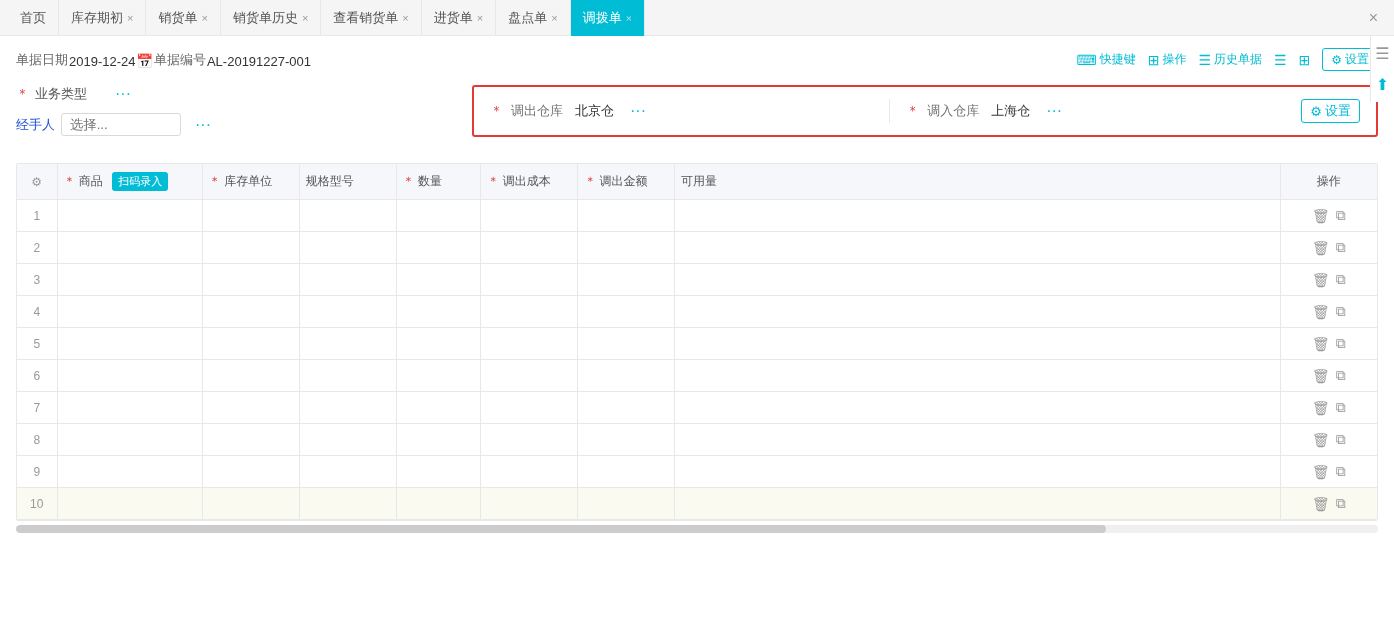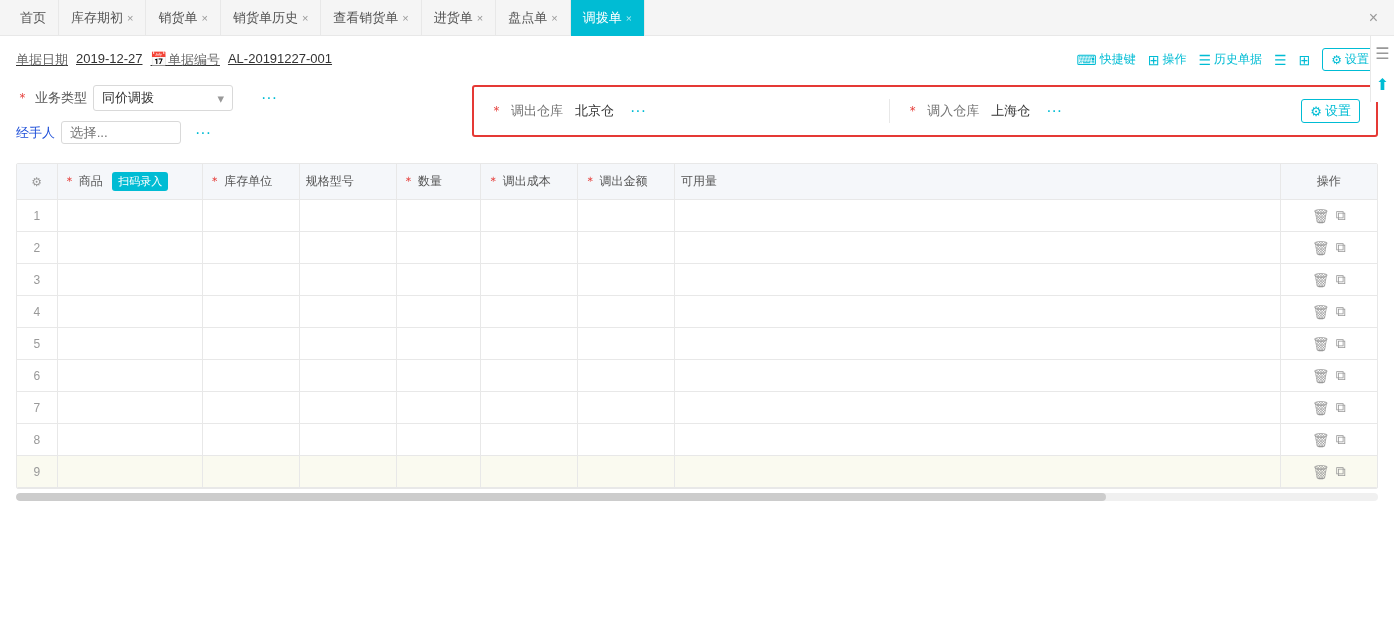--- a/index.html
+++ b/index.html
@@ -28,21 +28,21 @@
 
     
     .tab-bar-right { margin-left: auto; }
     .close-btn { border: none; background: none; cursor: pointer; font-size: 16px; color: #999; padding: 4px 8px; }
 
     
     .main-area {
       padding: 12px 16px;
       background: #fff;
     }
-    .header-field { display: flex; align-items: flex-start; gap: 8px; font-size: 13px; text-decoration: underline; }
+    .header-field { display: flex; align-items: flex-end; gap: 1px; font-size: 13px; }
     .header-field label { color: #666; white-space: nowrap; }
     .header-field .value { color: #333; }
     .calendar-icon { color: #00bcd4; cursor: pointer; font-size: 14px; }
 
     
     .header-actions {
       margin-left: auto; display: flex; align-items: center; gap: 12px; font-size: 12px; color: #00bcd4;
     }
     .action-btn { display: flex; align-items: center; gap: 3px; cursor: pointer; color: #00bcd4; }
     .set-btn {
@@ -188,21 +188,21 @@
   <div class="tab-bar-right">
     <button class="close-btn">×</button>
   </div>
 </div>
 
 <div class="main-area">
 
   <div class="header-top">
     <div class="header-field">
       <label>单据日期</label>
-      <span class="value">2019-12-27</span>
+      <span class="value">2019-12-24</span>
       <span class="calendar-icon">📅</span>
     </div>
     <div class="header-field">
       <label>单据编号</label>
       <span class="value">AL-20191227-001</span>
     </div>
     <div class="header-actions">
       <div class="action-btn">
         <span style="font-size:14px">⌨</span>
         <span>快捷键</span>
@@ -228,24 +228,20 @@
     </div>
   </div>
 
   <div class="top-form-section">
 
     <div class="left-form">
       <div class="form-row">
         <div class="form-field">
           <span class="req">＊</span>
           <span class="field-label">业务类型</span>
-          <div class="field-select">
-            <span class="selected-val">同价调拨</span>
-            <span class="caret">▾</span>
-          </div>
         </div>
         <span class="ellipsis-btn">···</span>
       </div>
       <div class="handler-row">
         <span class="field-label">经手人</span>
         <input class="handler-input" type="text" value="" placeholder="选择..." style="">
         <span class="ellipsis-btn">···</span>
       </div>
     </div>
 
@@ -450,20 +446,36 @@
       <td></td>
       <td></td>
       <td></td>
       <td>
         <div class="op-icons">
           <span class="op-icon">🗑</span>
           <span class="op-icon">⧉</span>
         </div>
       </td>
     </tr>
+          <tr>
+      <td class="row-num">10</td>
+      <td></td>
+      <td></td>
+      <td></td>
+      <td></td>
+      <td></td>
+      <td></td>
+      <td></td>
+      <td>
+        <div class="op-icons">
+          <span class="op-icon">🗑</span>
+          <span class="op-icon">⧉</span>
+        </div>
+      </td>
+    </tr>
         </tbody>
     </table>
   </div>
 
   <div class="scrollbar-area">
     <div class="scrollbar-thumb"></div>
   </div>
 </div>
 
 <div class="right-sidebar">

